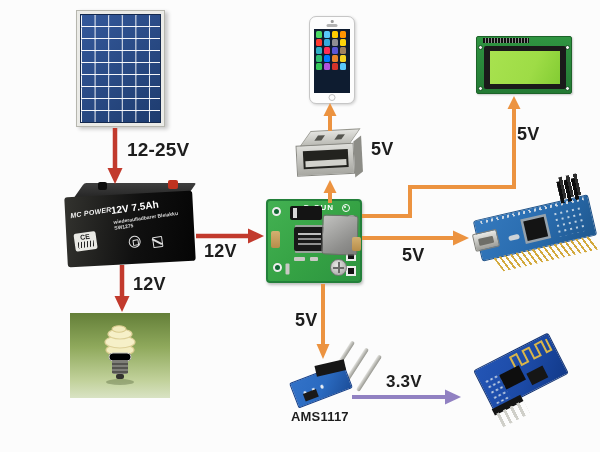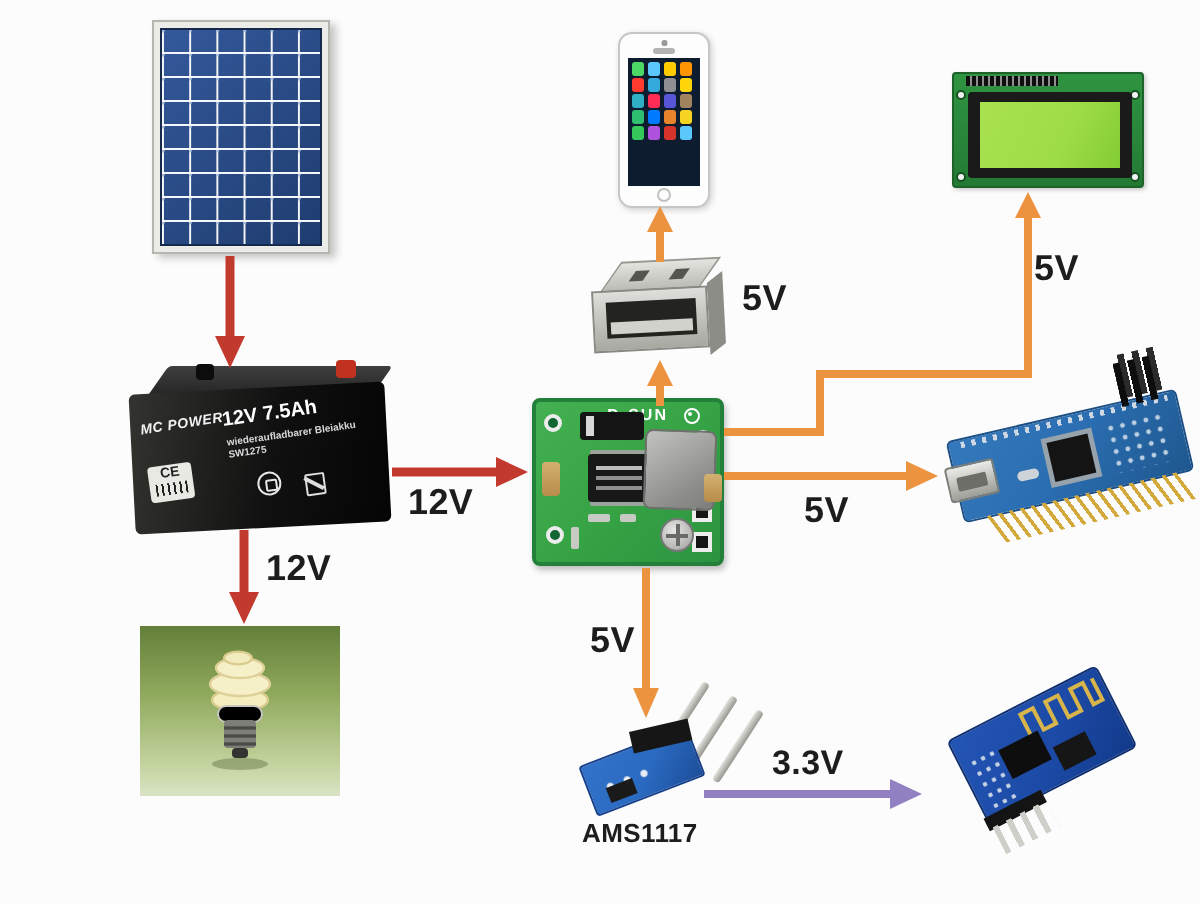--- a/index.html
+++ b/index.html
@@ -222,20 +222,21 @@
       <line x1="323" y1="284" x2="323" y2="346" style="stroke:var(--orange);stroke-width:4"></line>
       <polygon points="323,359 316.5,344 329.5,344" style="fill:var(--orange)"></polygon>
     </g>
 
     <g>
       <line x1="352" y1="397" x2="448" y2="397" style="stroke:var(--purple);stroke-width:4"></line>
       <polygon points="461,397 445,389.5 445,404.5" style="fill:var(--purple)"></polygon>
     </g>
   </svg>
 
+  <div class="vlabel lbl-solar-batt">12-25V</div>
   <div class="vlabel lbl-batt-conv">12V</div>
   <div class="vlabel lbl-batt-bulb">12V</div>
   <div class="vlabel lbl-conv-phone">5V</div>
   <div class="vlabel lbl-conv-lcd">5V</div>
   <div class="vlabel lbl-conv-nano">5V</div>
   <div class="vlabel lbl-conv-reg">5V</div>
   <div class="vlabel lbl-reg-wifi">3.3V</div>
   <div class="vlabel lbl-reg-name">AMS1117</div>
 
   <div class="abs solar">

